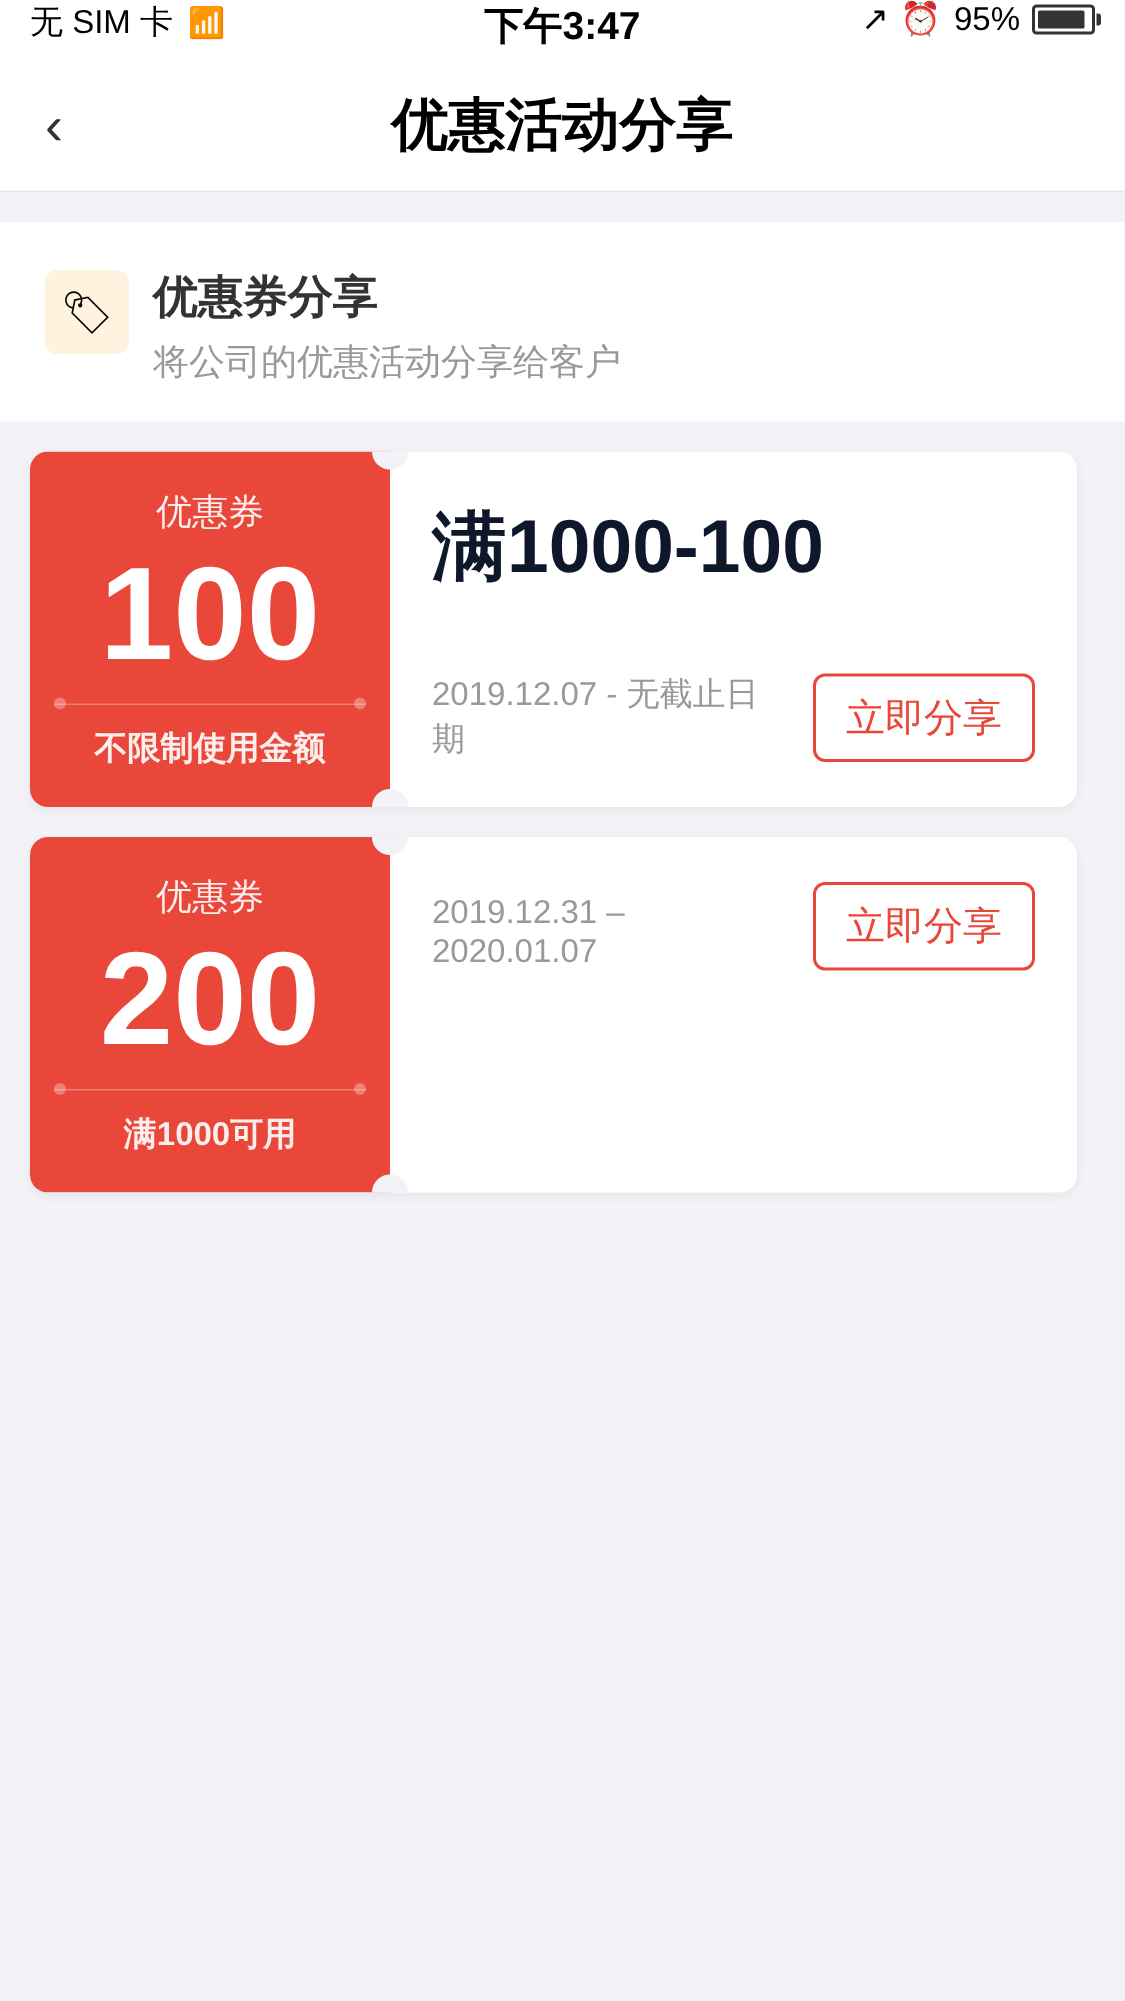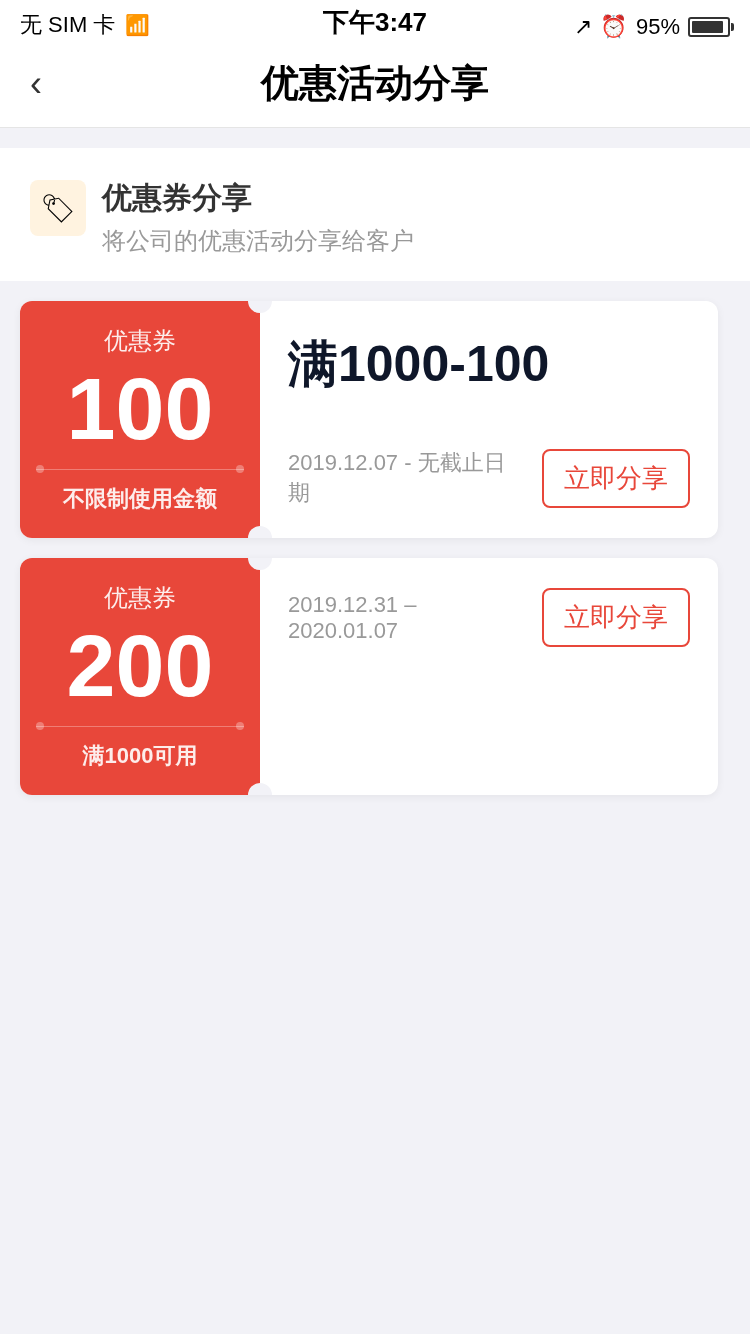--- a/index.html
+++ b/index.html
@@ -11,21 +11,21 @@
       background: #f2f2f7;
       overflow-x: hidden;
     }
 
     
     .status-bar {
       width: 750px;
       height: 40px;
       background: #fff;
       display: flex;
-      align-items: flex-end;
+      align-items: flex-start;
       justify-content: space-between;
       padding: 0 20px;
       font-size: 24px;
       font-weight: 500;
     }
     .status-left {
       display: flex;
       align-items: center;
       gap: 10px;
       font-size: 22px;
@@ -228,21 +228,21 @@
       justify-content: space-between;
     }
     .coupon-name {
       font-size: 50px;
       font-weight: 700;
       color: #0f172a;
       margin-bottom: 20px;
     }
     .coupon-bottom {
       display: flex;
-      align-items: center;
+      align-items: flex-end;
       justify-content: space-between;
     }
     .coupon-date {
       font-size: 22px;
       color: #999;
       flex: 1;
       margin-right: 16px;
     }
     .share-btn {
       border: 2px solid #e8473a;

